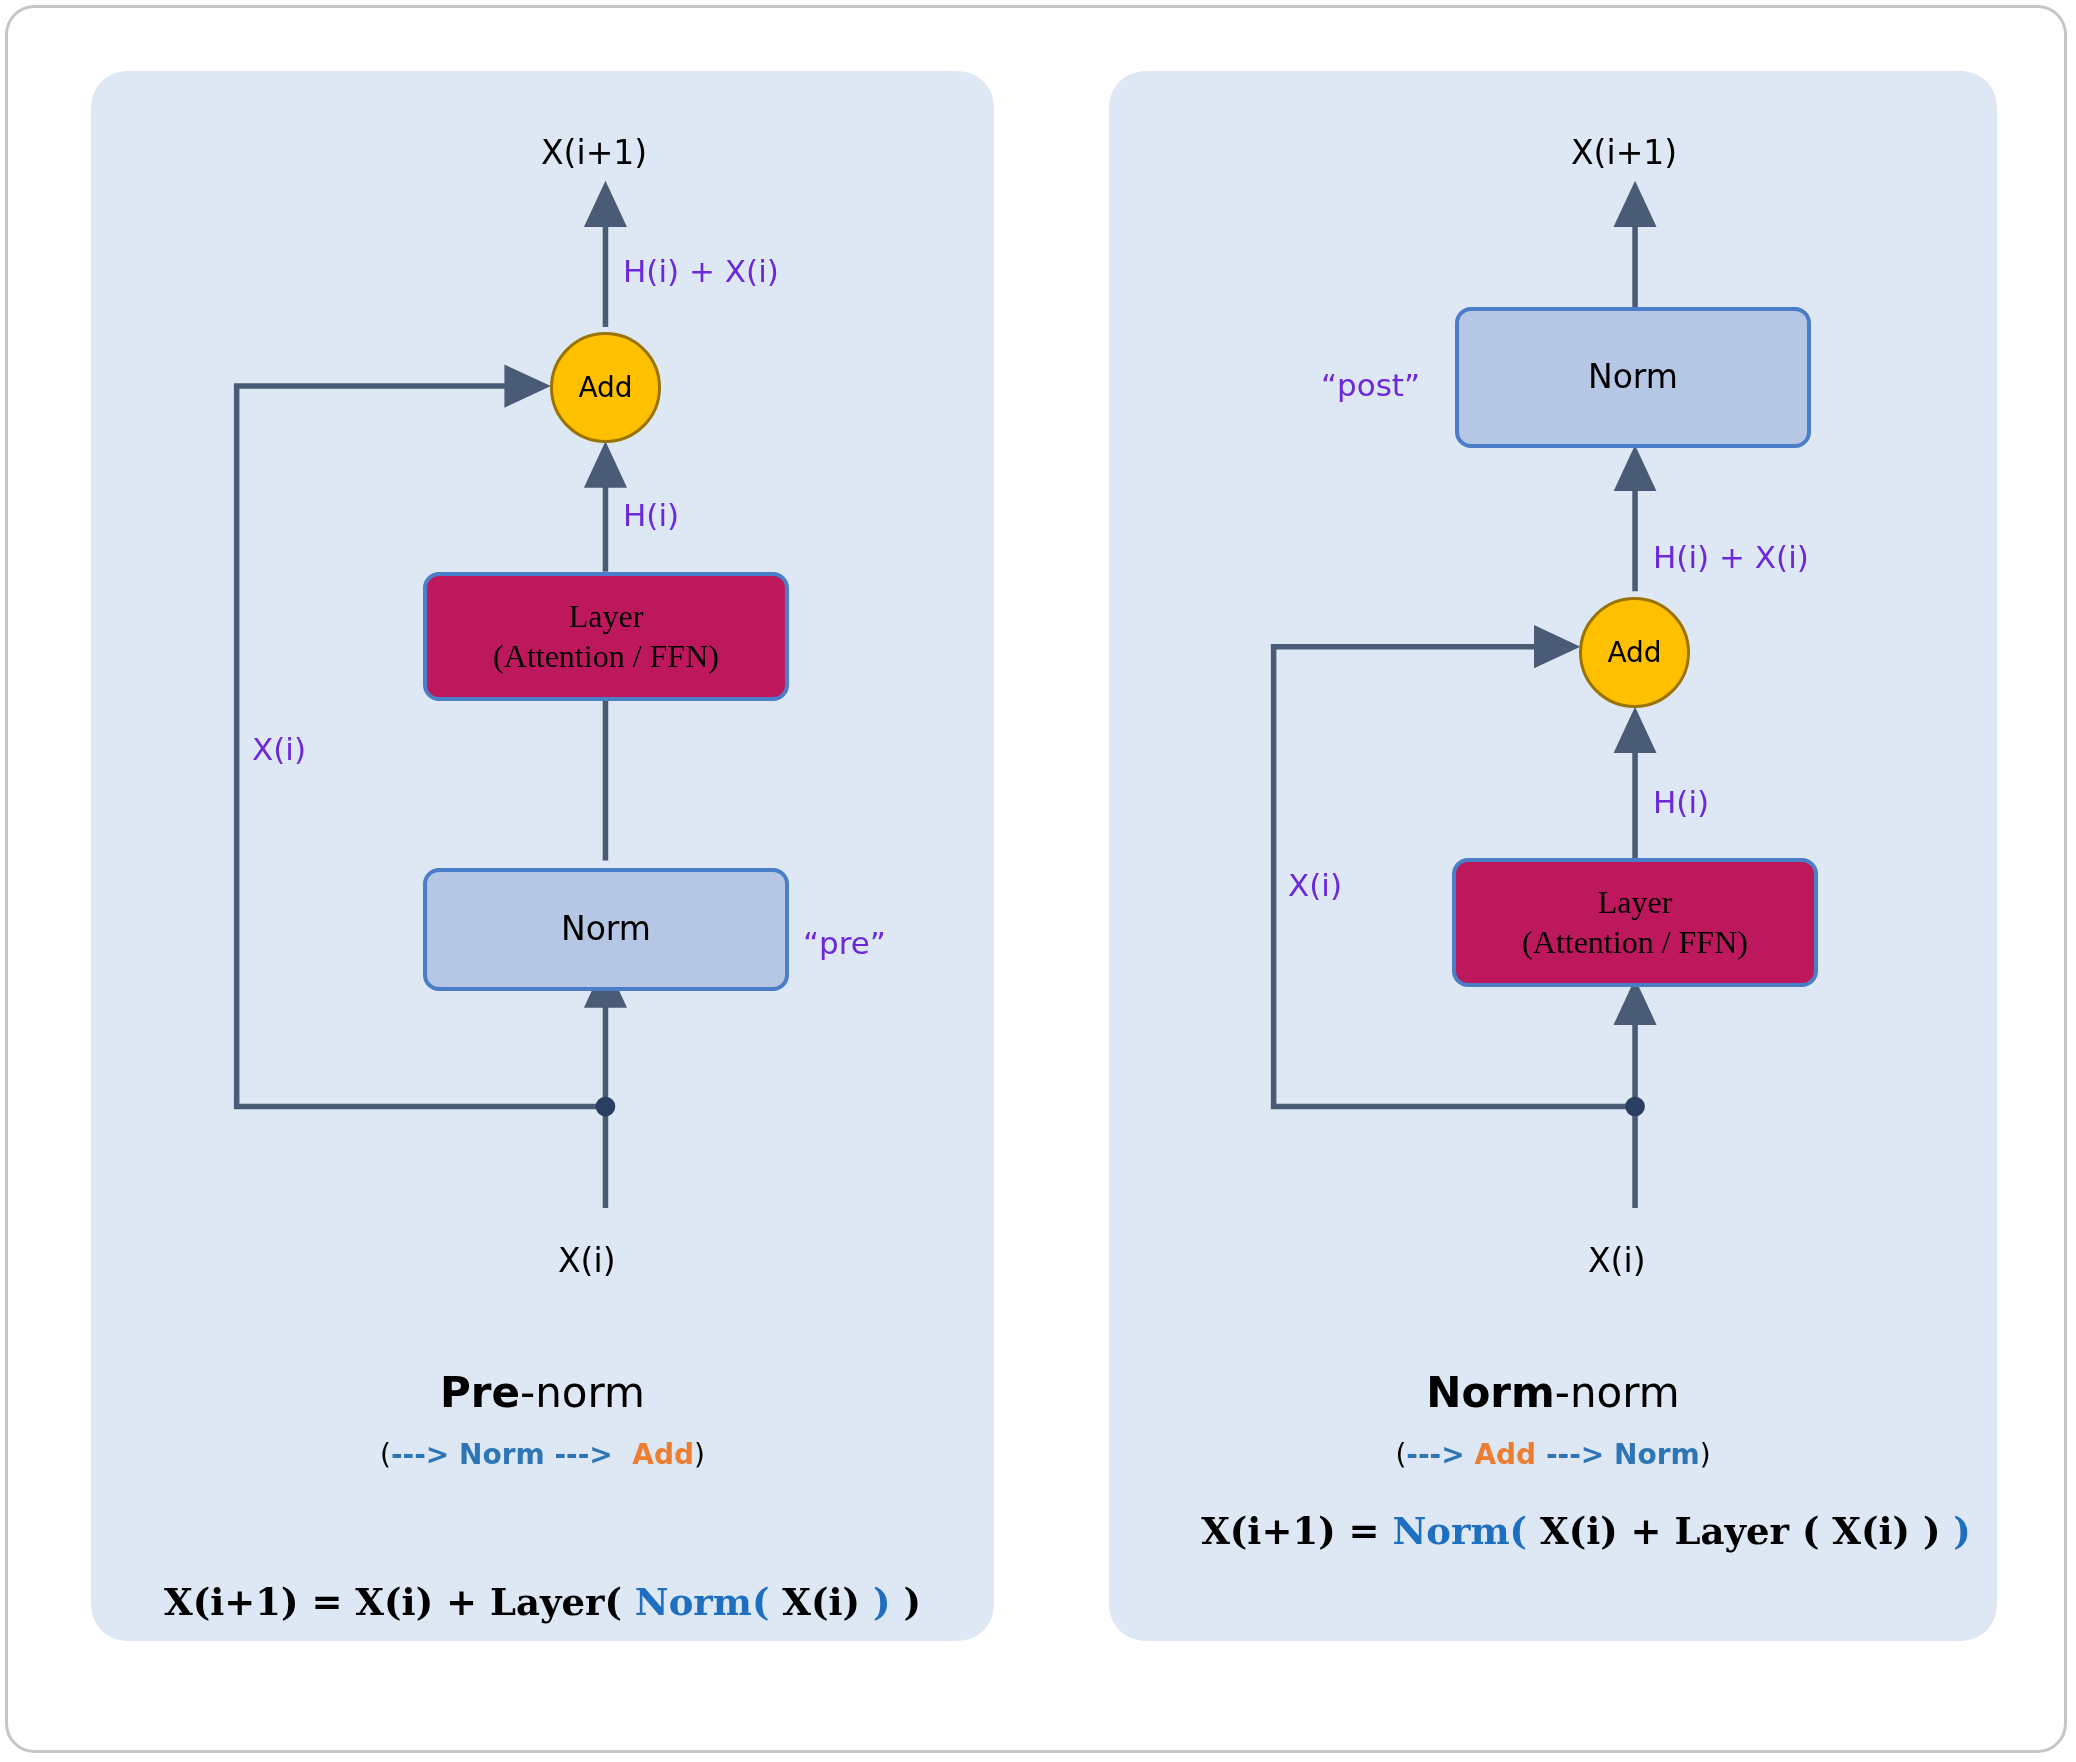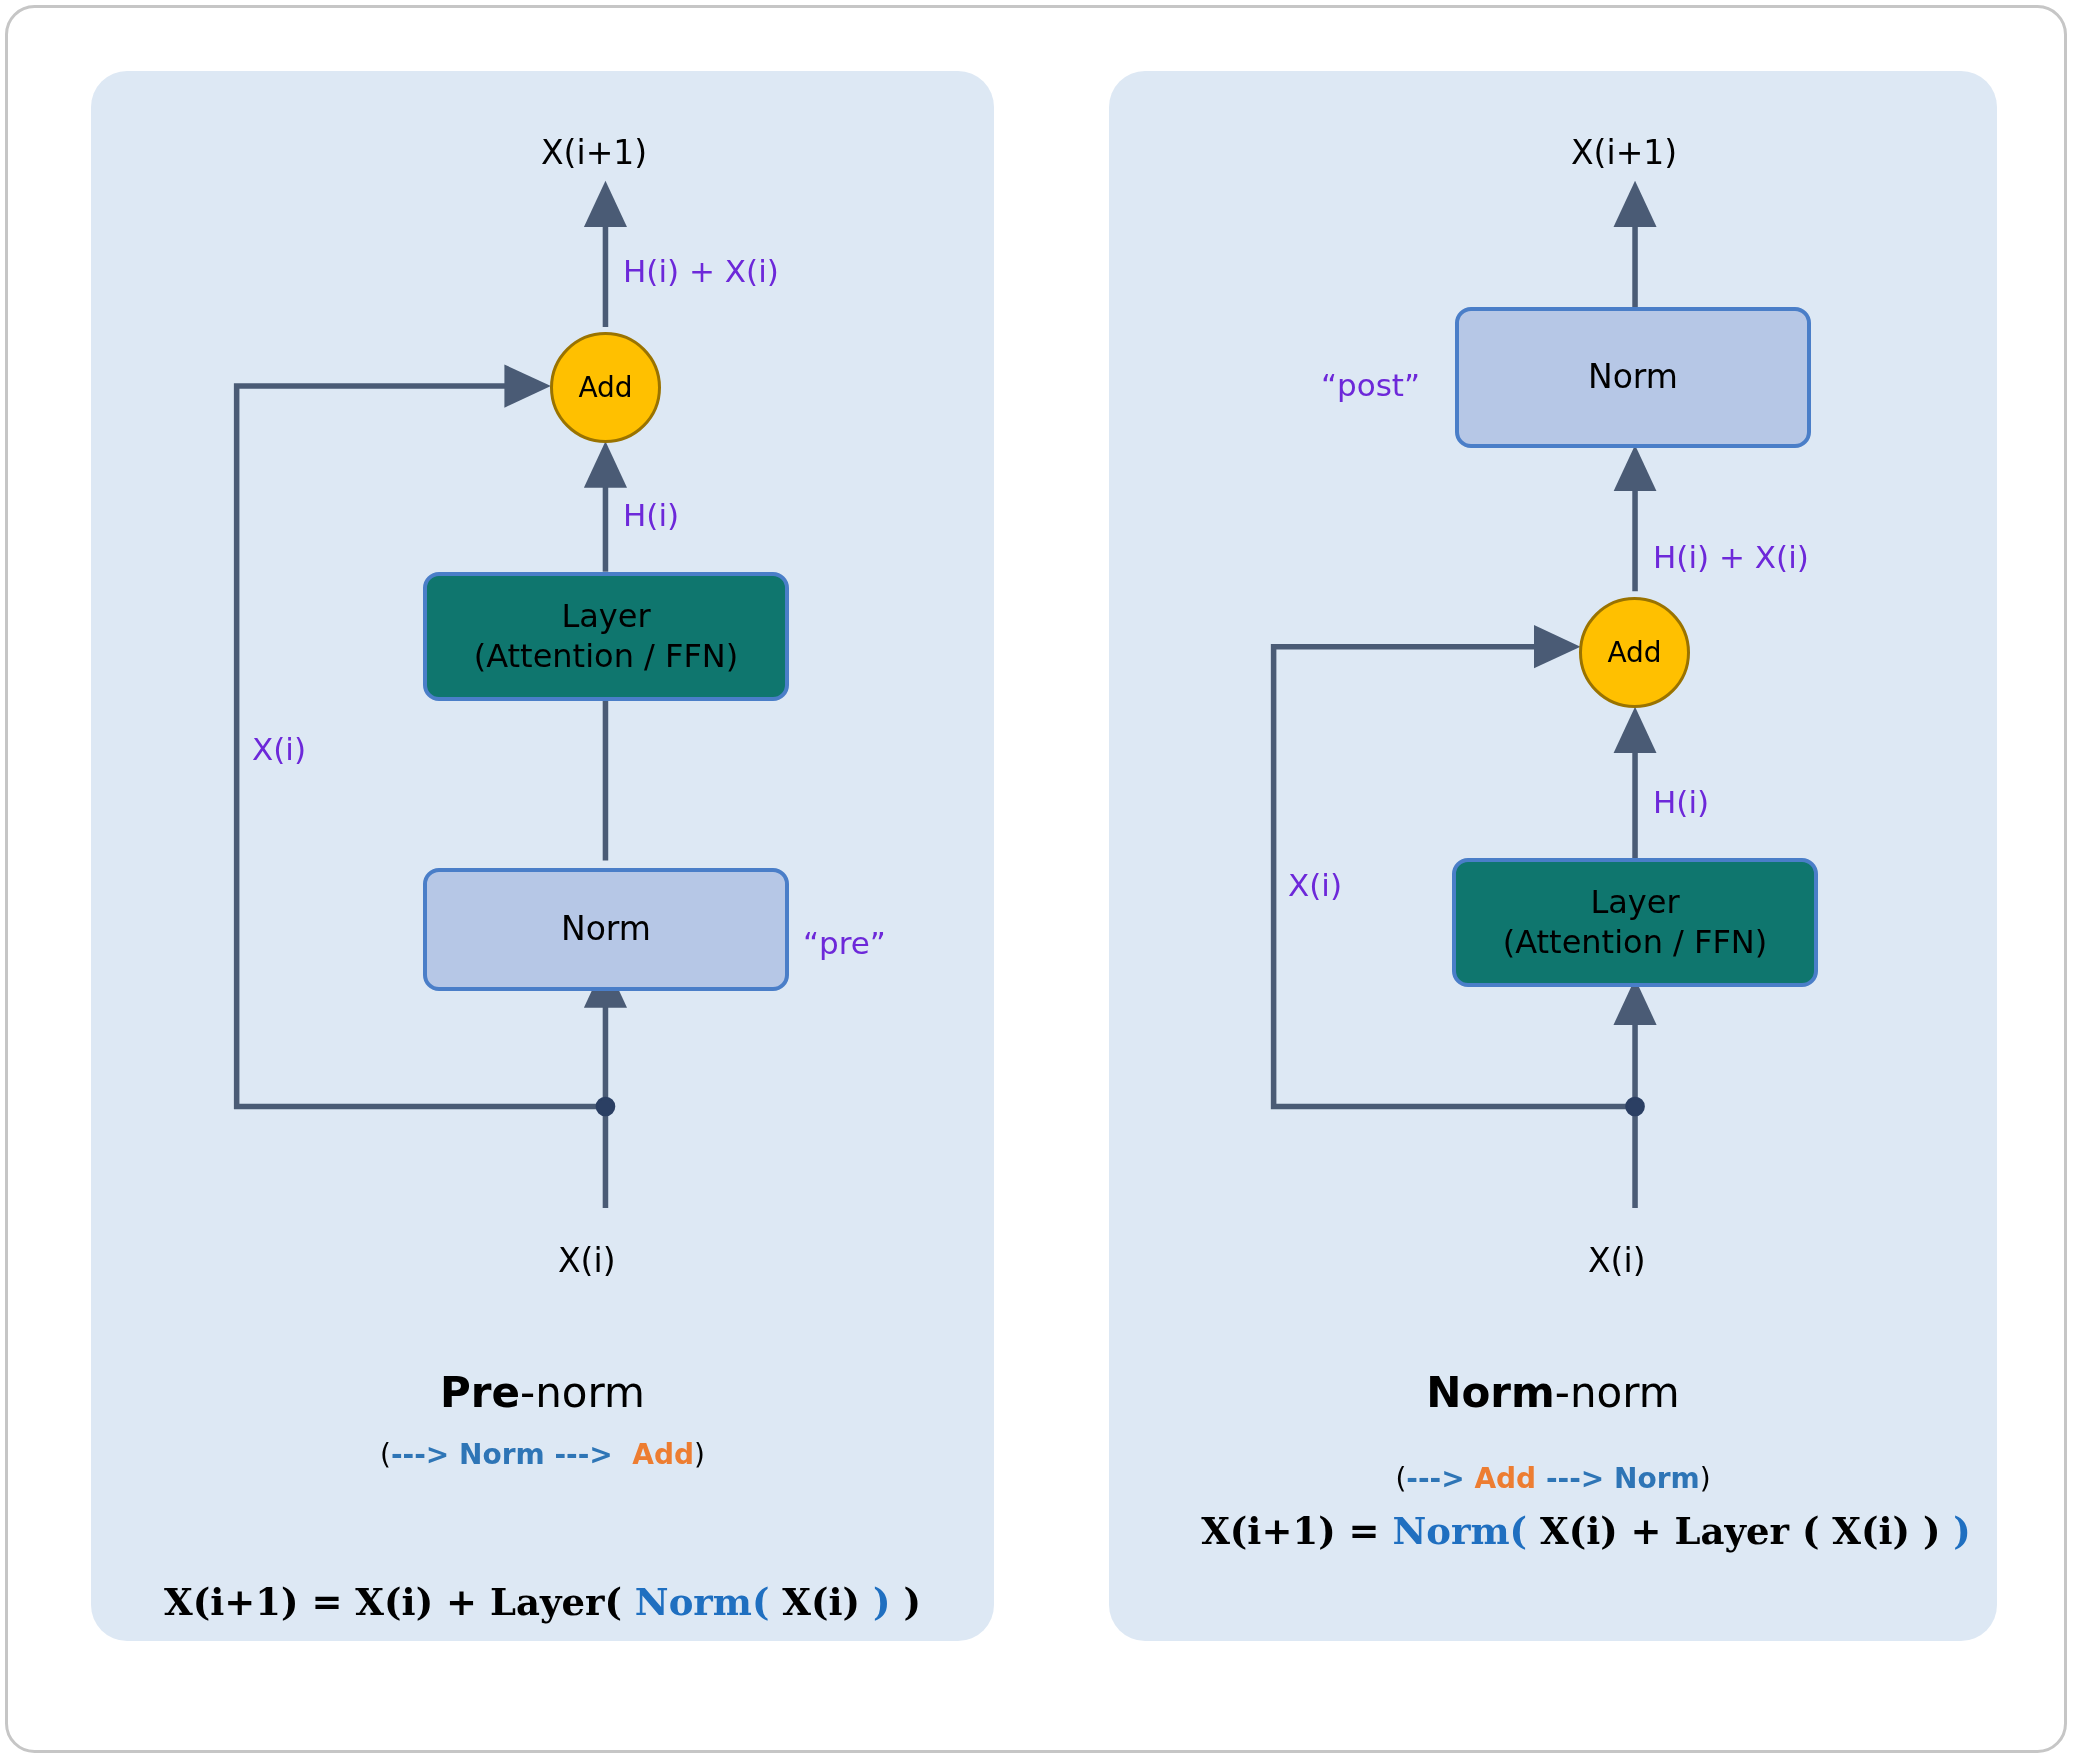--- a/index.html
+++ b/index.html
@@ -51,21 +51,21 @@
     border: 4.3px solid #4a7ec8;
     border-radius: 16px;
     display: flex;
     flex-direction: column;
     align-items: center;
     justify-content: center;
     color: #000000;
     line-height: 1.22;
     text-align: center;
   }
-  .node-box.layer { background: #0f766e; }
+  .node-box.layer { background: #be185d; font-family: Liberation Serif, serif; }
   .node-box.norm  { background: #b6c7e6; }
 
   .node-line { display: block; white-space: nowrap; }
 
   
   .add-circle {
     position: absolute;
     box-sizing: border-box;
     border-radius: 50%;
     background: #ffc000;
@@ -212,21 +212,21 @@
 <div class="lbl lbl-black" style="left:1571px; top:120px;">X(i+1)</div>
 <div class="lbl lbl-gray" style="left:1321px; top:354px;">“post”</div>
 <div class="lbl lbl-gray" style="left:1653px; top:526px;">H(i) + X(i)</div>
 <div class="lbl lbl-gray" style="left:1653px; top:771px;">H(i)</div>
 <div class="lbl lbl-gray" style="left:1288px; top:854px;">X(i)</div>
 <div class="lbl lbl-black" style="left:1588px; top:1228px;">X(i)</div>
 
 <div class="caption-title" style="left:1109px; top:1368px; width:888px;">
   <span class="strong">Norm</span><span>-norm</span>
 </div>
-<div class="caption-flow" style="left:1109px; top:1438px; width:888px;margin-top:24px;">
+<div class="caption-flow" style="left:1109px; top:1438px; width:888px;">
   <span class="paren">(</span><span class="arrow">---&gt;</span>&nbsp;<span class="cadd">Add</span>&nbsp;<span class="arrow">---&gt;</span>&nbsp;<span class="cnorm">Norm</span><span class="paren">)</span>
 </div>
 <div class="caption-formula" style="left:1109px; top:1509px; width:888px;padding-left:33px;"><span>X(i+1) = </span><span class="cnorm">Norm(</span><span> X(i) + Layer ( X(i) ) </span><span class="cnorm">)</span></div>
 
 <div id="footer-band">
   
   
   
 </div>
 

